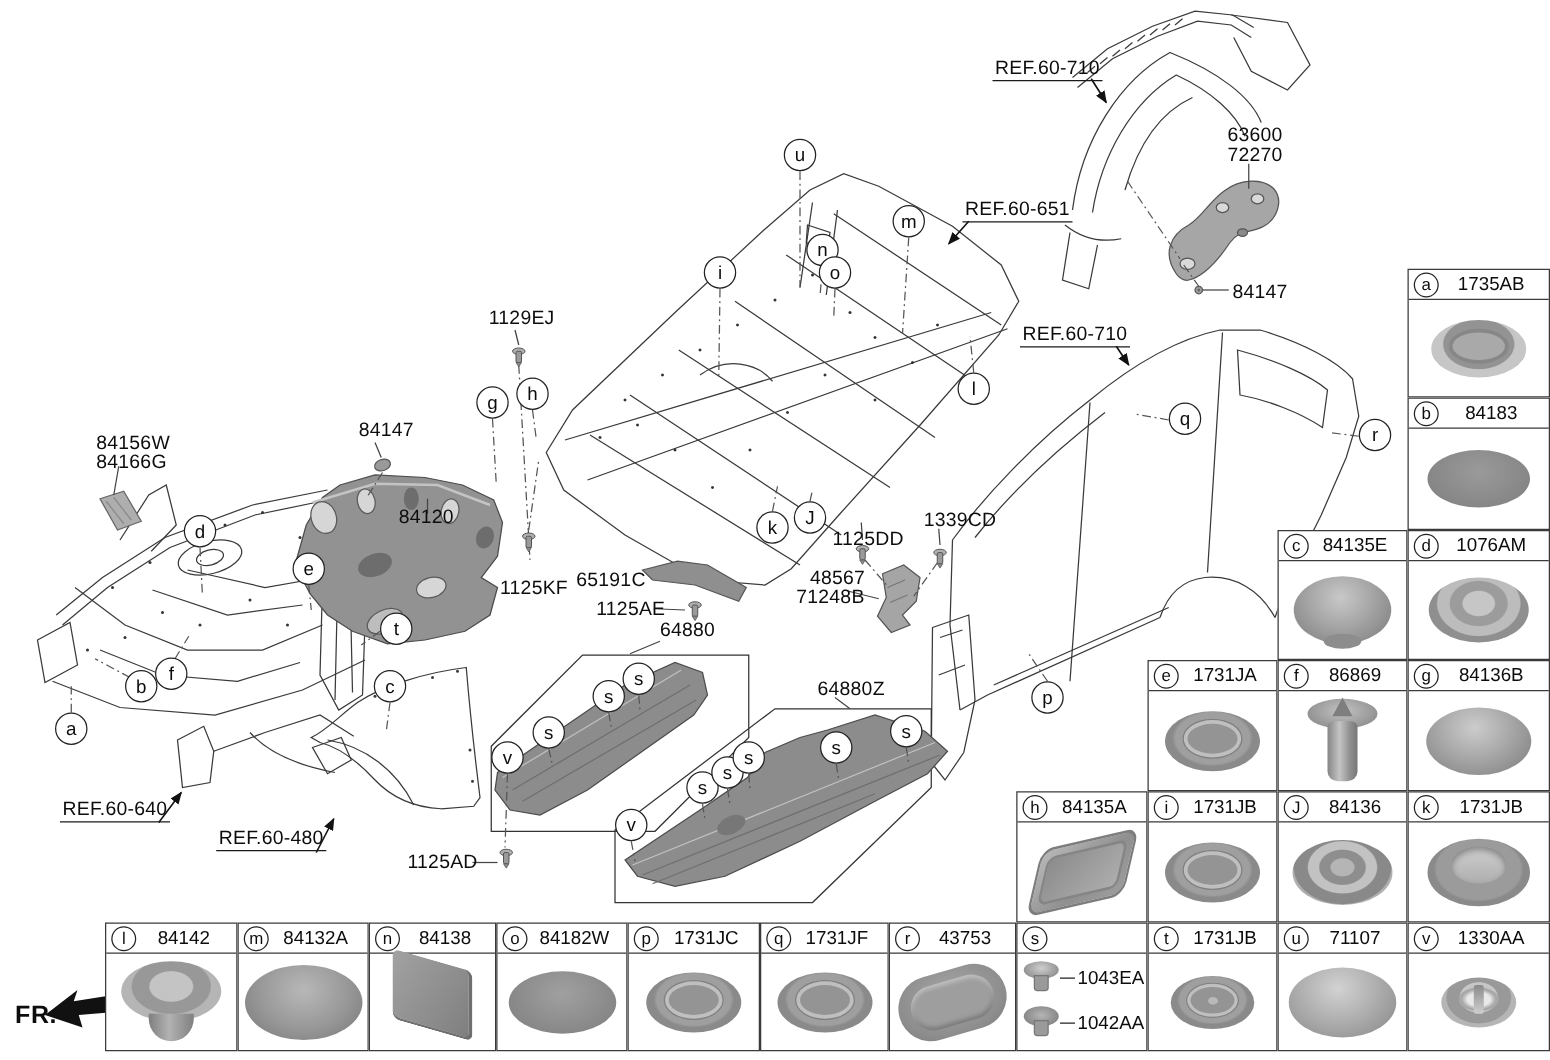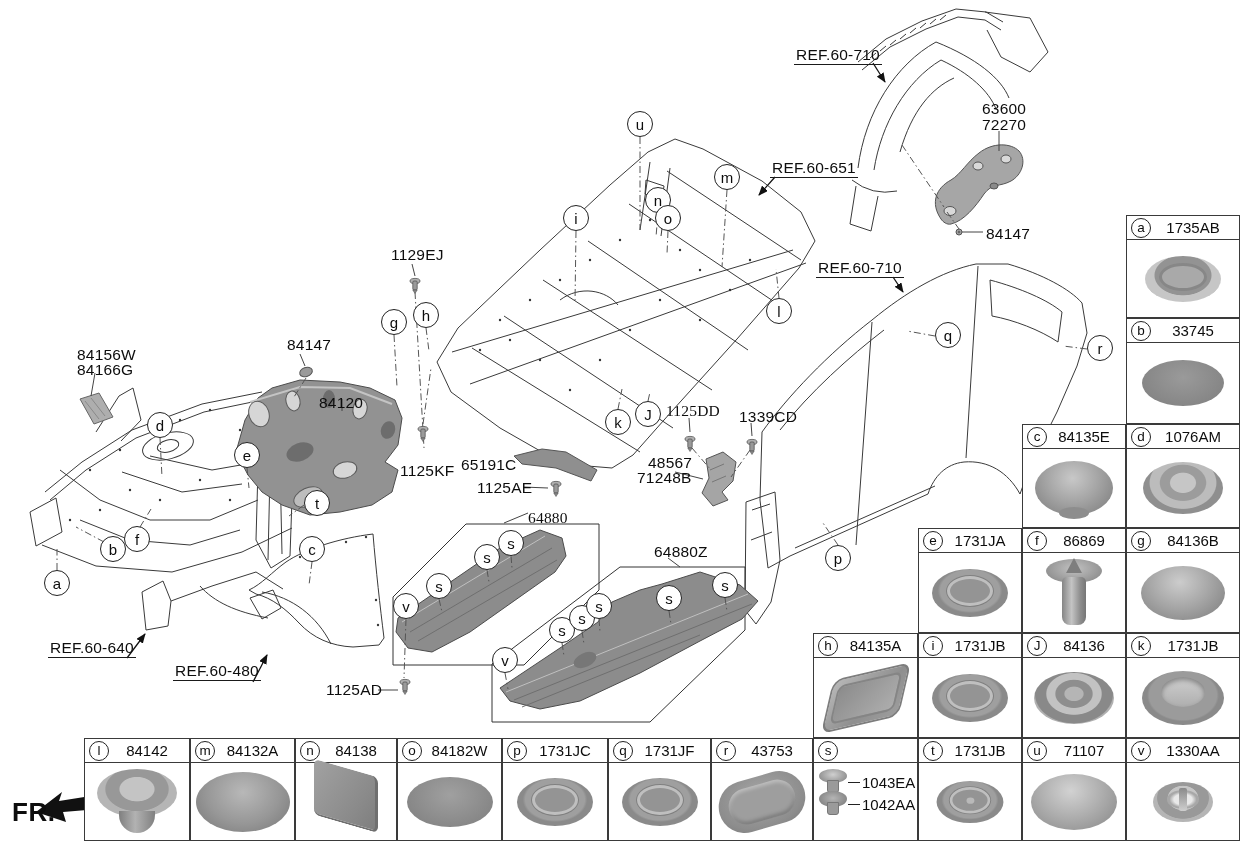--- a/index.html
+++ b/index.html
@@ -1,21 +1,21 @@
 <!DOCTYPE html>
 <html><head>
 <meta charset="utf-8">
 <style>
   html,body{margin:0;padding:0;background:#fff;}
   #stage{position:relative;width:1240px;height:848px;background:#fff;overflow:hidden;
          font-family:"Liberation Sans","DejaVu Sans",sans-serif;color:#0d0d0d;}
   #art{position:absolute;left:0;top:0;}
   .lbl{position:absolute;font-size:15.5px;line-height:16px;white-space:nowrap;letter-spacing:.2px;z-index:3;}
   .ref{border-bottom:1.5px solid #1a1a1a;padding:0 2px 1px 2px;}
-  .fr{font-size:26px;font-weight:bold;letter-spacing:.5px;}
+  .fr{font-size:20px;font-weight:bold;letter-spacing:.5px;}
   .co{position:absolute;width:26px;height:26px;border:1.5px solid #222;border-radius:50%;background:#fff;
       display:flex;align-items:center;justify-content:center;font-size:15px;box-sizing:border-box;z-index:3;}
   
   .cell{position:absolute;background:#fff;border:1px solid #3a3a3a;box-sizing:border-box;z-index:4;}
   .chead{height:24px;border-bottom:1px solid #3a3a3a;display:flex;align-items:center;box-sizing:border-box;padding-left:4px;}
   .ccirc{width:20px;height:20px;border:1.3px solid #222;border-radius:50%;display:flex;align-items:center;
          justify-content:center;font-size:13.5px;flex:none;box-sizing:border-box;background:#fff;}
   .cpn{flex:1;text-align:center;font-size:15px;padding-right:4px;}
   .cbody{position:absolute;left:0;right:0;top:24px;bottom:0;display:flex;align-items:center;justify-content:center;}
   .part{position:relative;}
@@ -301,30 +301,30 @@
 
 <div class="lbl ref" style="left:794px;top:47px;">REF.60-710</div>
 <div class="lbl" style="left:982px;top:101px;">63600</div>
 <div class="lbl" style="left:982px;top:117px;">72270</div>
 <div class="lbl" style="left:986px;top:226px;">84147</div>
 <div class="lbl ref" style="left:770px;top:160px;text-align:center;">REF.60-651</div>
 <div class="lbl" style="left:391px;top:247px;">1129EJ</div>
 <div class="lbl" style="left:77px;top:347px;">84156W</div>
 <div class="lbl" style="left:77px;top:362px;">84166G</div>
 <div class="lbl" style="left:287px;top:337px;">84147</div>
-<div class="lbl" style="left:319px;top:395px;">84120</div>
+<div class="lbl" style="left:319px;top:406px;">84120</div>
 <div class="lbl ref" style="left:816px;top:260px;">REF.60-710</div>
-<div class="lbl" style="left:666px;top:403px;font-family:Liberation Serif, serif;">1125DD</div>
+<div class="lbl" style="left:666px;top:424px;">1125DD</div>
 <div class="lbl" style="left:728px;top:409px;margin-left:11px;">1339CD</div>
 <div class="lbl" style="left:648px;top:455px;">48567</div>
 <div class="lbl" style="left:637px;top:470px;">71248B</div>
 <div class="lbl" style="left:461px;top:457px;">65191C</div>
 <div class="lbl" style="left:477px;top:480px;">1125AE</div>
 <div class="lbl" style="left:400px;top:463px;">1125KF</div>
-<div class="lbl" style="left:528px;top:510px;font-family:Liberation Serif, serif;">64880</div>
+<div class="lbl" style="left:528px;top:497px;">64880</div>
 <div class="lbl" style="left:654px;top:544px;">64880Z</div>
 <div class="lbl ref" style="left:48px;top:640px;">REF.60-640</div>
 <div class="lbl ref" style="left:173px;top:663px;">REF.60-480</div>
 <div class="lbl" style="left:326px;top:682px;">1125AD</div>
 <div class="lbl fr" style="left:12px;top:804px;">FR.</div>
 
 <div class="co" style="left:44px;top:570px;">a</div>
 <div class="co" style="left:100px;top:536px;">b</div>
 <div class="co" style="left:299px;top:536px;">c</div>
 <div class="co" style="left:147px;top:412px;">d</div>
@@ -360,21 +360,21 @@
         <span class="ccirc">a</span>
         <span class="cpn">1735AB</span>
       </div>
   <div class="cbody">
         <div class="part sh-a"></div>
       </div>
 </div>
 <div class="cell" style="left:1126px;top:318px;width:114px;height:106px;">
   <div class="chead">
         <span class="ccirc">b</span>
-        <span class="cpn">33745</span>
+        <span class="cpn">84183</span>
       </div>
   <div class="cbody">
         <div class="part sh-b"></div>
       </div>
 </div>
 <div class="cell" style="left:1022px;top:424px;width:104px;height:104px;">
   <div class="chead">
         <span class="ccirc">c</span>
         <span class="cpn">84135E</span>
       </div>
@@ -524,21 +524,21 @@
   <div class="chead">
         <span class="ccirc">s</span>
         <span class="cpn"></span>
       </div>
   <div class="cbody">
     <div class="srow" style="top:6px;">
       <div class="fast f1"></div>
       <div class="slead"></div>
       <span class="slabel">1043EA</span>
     </div>
-    <div class="srow" style="top:28px;">
+    <div class="srow" style="top:42px;">
       <div class="fast f2"></div>
       <div class="slead"></div>
       <span class="slabel">1042AA</span>
     </div>
   </div>
 </div>
 <div class="cell" style="left:918px;top:738px;width:104px;height:103px;">
   <div class="chead">
         <span class="ccirc">t</span>
         <span class="cpn">1731JB</span>

